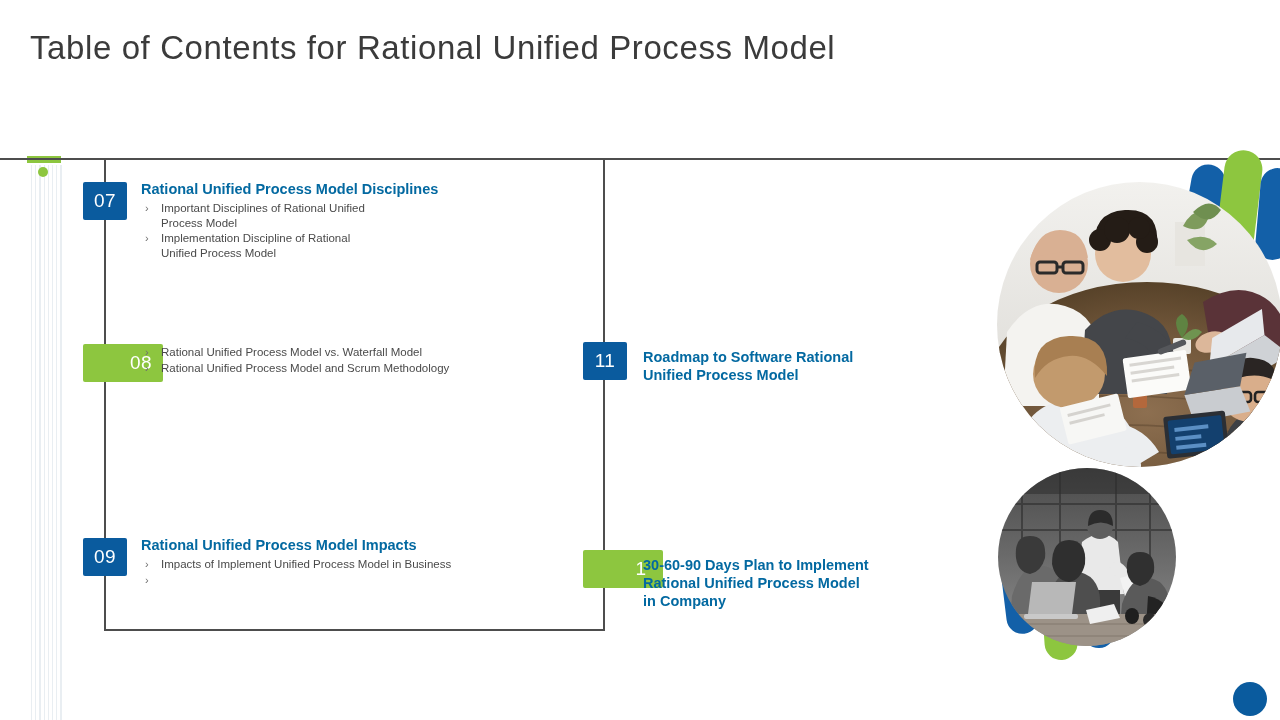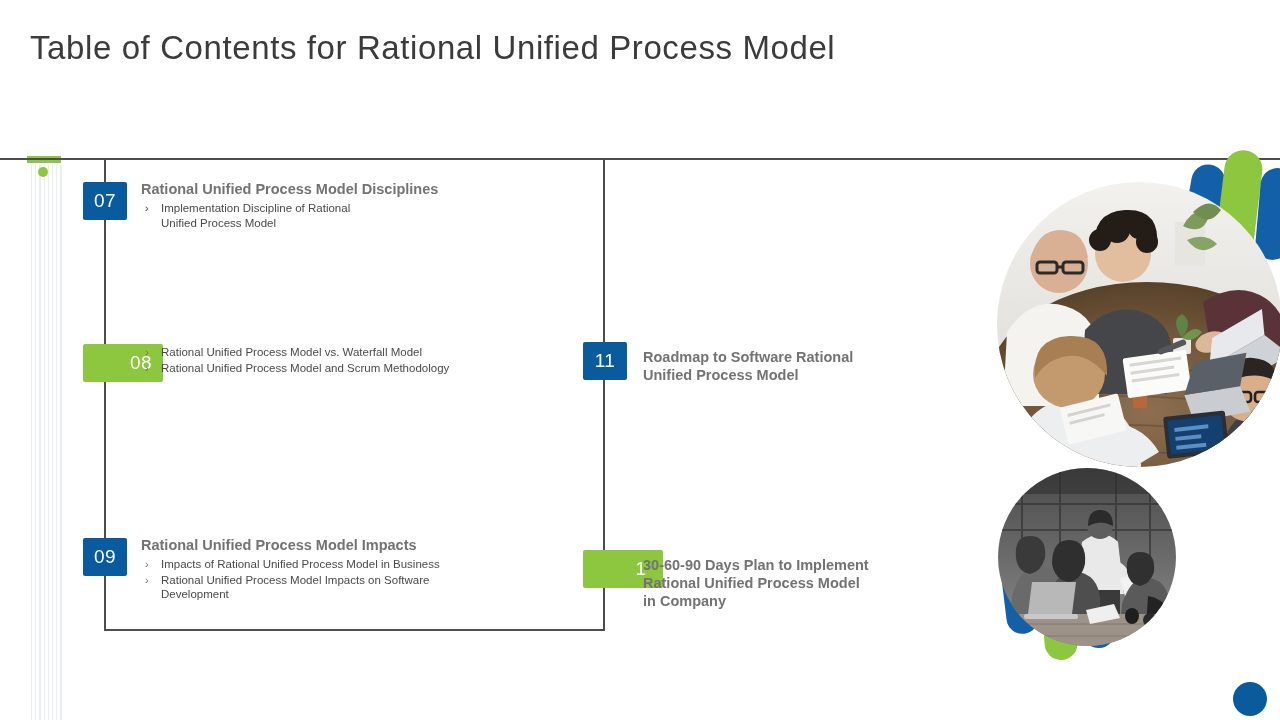--- a/index.html
+++ b/index.html
@@ -111,21 +111,21 @@
   .badge.blue  { background: #0a5b9e; }
   .badge.green { background: #8dc63f; padding-left: 36px; }
 
   .entry-body {
     position: absolute;
     top: -2px;
   }
   .entry-heading {
     font-size: 14.5px;
     font-weight: bold;
-    color: #737373;
+    color: #0369a1;
     line-height: 18px;
     white-space: pre-line;
   }
   .bullets {
     margin: 3px 0 0 0;
     padding: 0;
     list-style: none;
   }
   .bullets li {
     position: relative;
@@ -194,21 +194,22 @@
   <div class="line hline-top"></div>
   <div class="line vline-left"></div>
   <div class="line vline-mid"></div>
   <div class="line hline-bottom"></div>
 
   <div class="entry" style="left:83px; top:182px;">
     <div class="badge blue">07</div>
     <div class="entry-body" style="left:58px; width:450px;">
       <div class="entry-heading">Rational Unified Process Model Disciplines</div>
       <ul class="bullets">
-        <li><span class="chev">›</span></li>
+        <li><span class="chev">›</span><span>Important Disciplines of Rational Unified
+Process Model</span></li>
         <li><span class="chev">›</span><span>Implementation Discipline of Rational
 Unified Process Model</span></li>
       </ul>
     </div>
   </div>
 
   <div class="entry" style="left:83px; top:344px;">
     <div class="badge green">08</div>
     <div class="entry-body" style="left:58px; width:530px;">
       <ul class="bullets">
@@ -216,23 +217,22 @@
         <li><span class="chev">›</span><span>Rational Unified Process Model and Scrum Methodology</span></li>
       </ul>
     </div>
   </div>
 
   <div class="entry" style="left:83px; top:538px;">
     <div class="badge blue">09</div>
     <div class="entry-body" style="left:58px; width:470px;">
       <div class="entry-heading">Rational Unified Process Model Impacts</div>
       <ul class="bullets">
-        <li><span class="chev">›</span><span>Impacts of Rational Unified Process Model in Business</span></li>
-        <li><span class="chev">›</span><span>Rational Unified Process Model Impacts on Software
-Development</span></li>
+        <li><span class="chev">›</span><span>Impacts of Implement Unified Process Model in Business</span></li>
+        <li><span class="chev">›</span></li>
       </ul>
     </div>
   </div>
 
   <div class="entry" style="left:583px; top:342px;">
     <div class="badge blue">11</div>
     <div class="entry-body" style="left:60px; top:6px; width:300px;">
       <div class="entry-heading">Roadmap to Software Rational
 Unified Process Model</div>
     </div>

